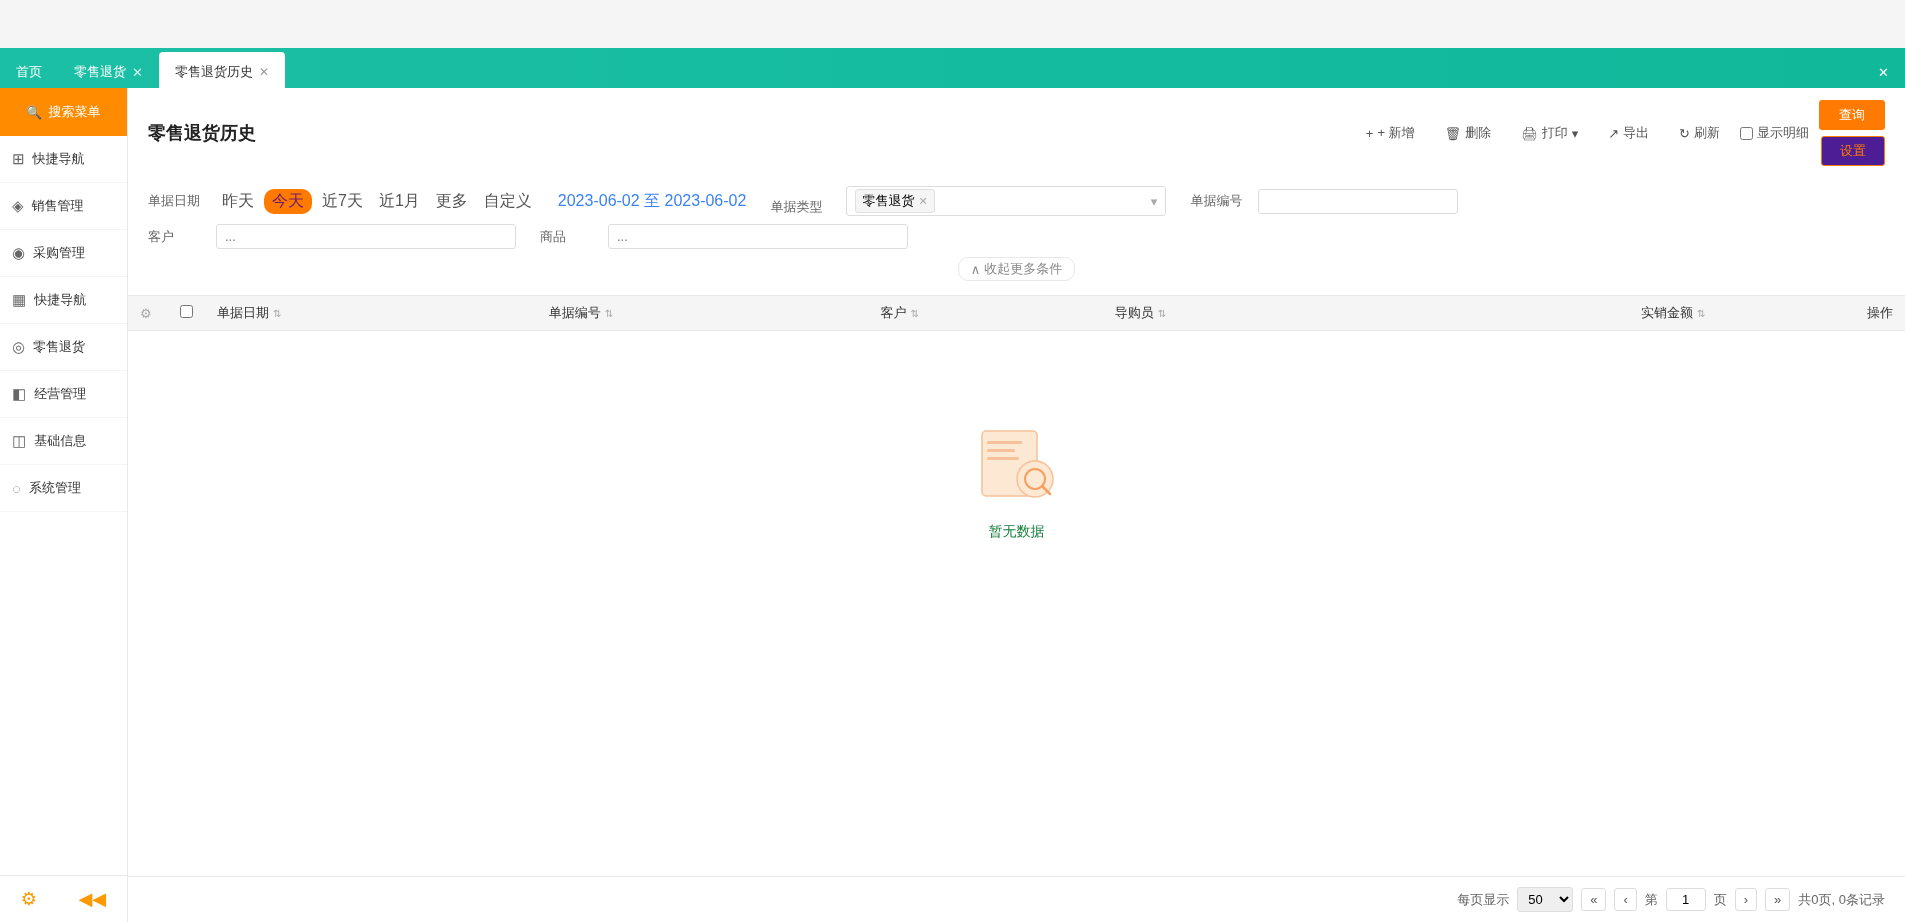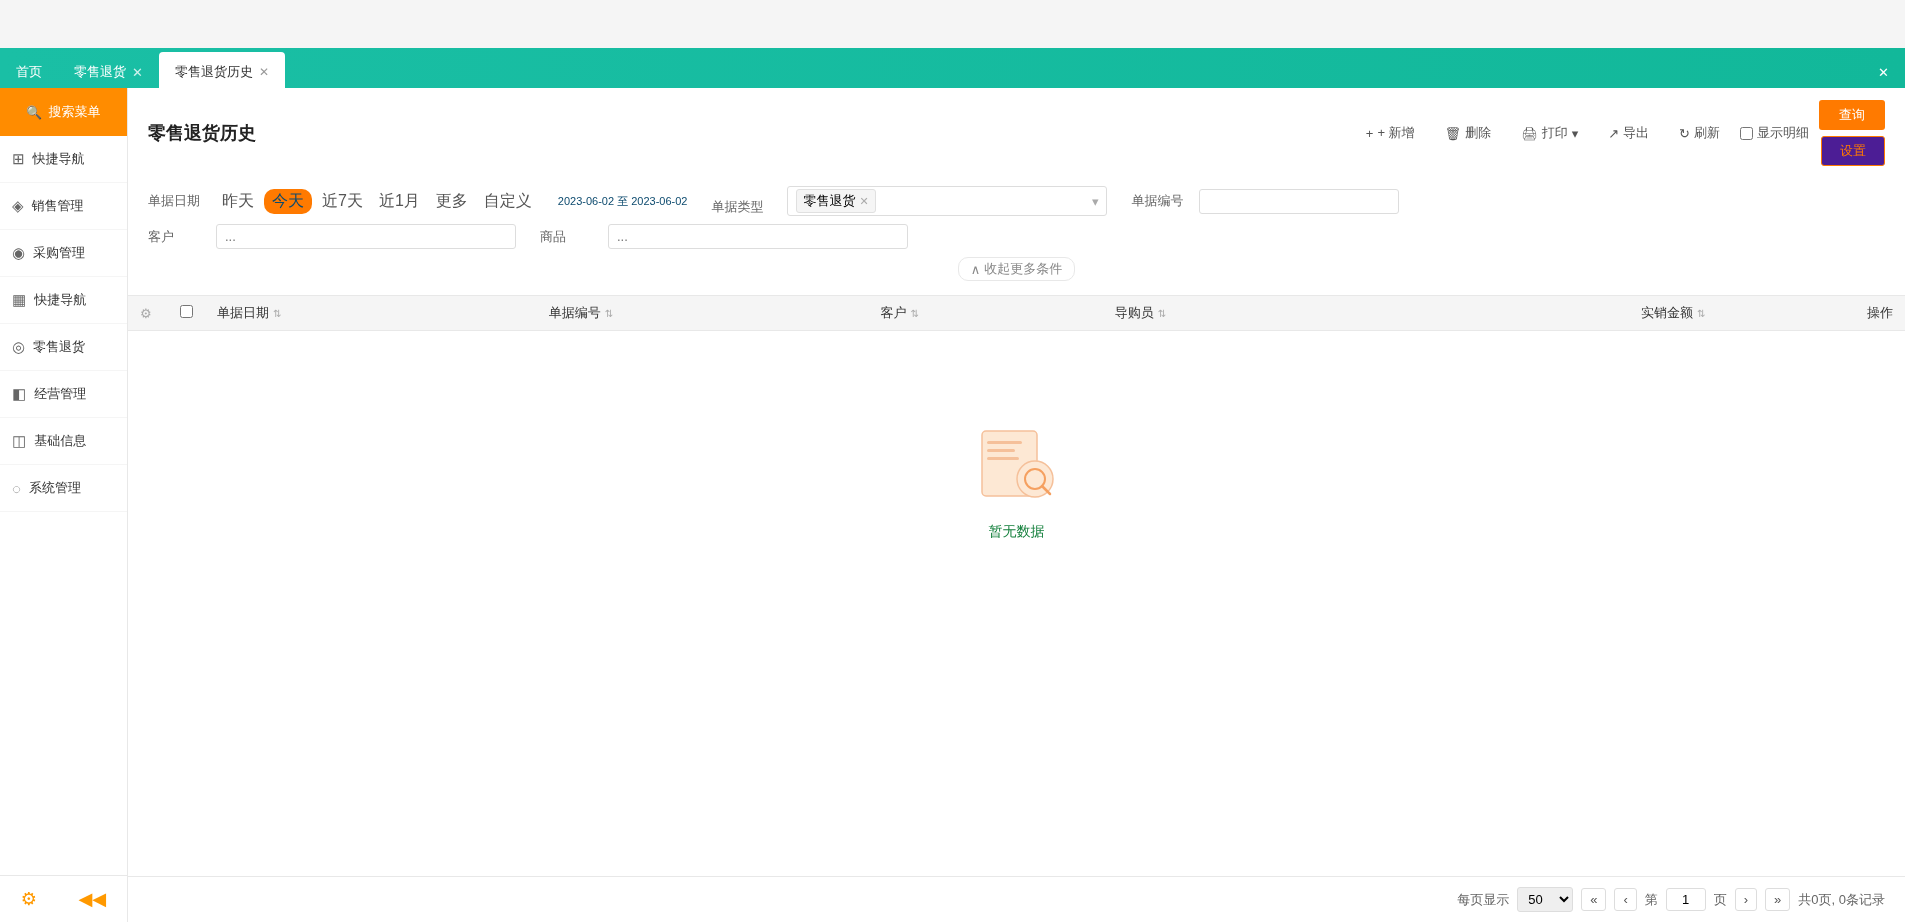--- a/index.html
+++ b/index.html
@@ -191,27 +191,27 @@
     }
     .date-opt {
       padding: 2px 6px;
       cursor: pointer;
       color: #555;
       border-radius: 2px;
       font-size: 16px;
     }
     .date-opt.active {
       background: #ff7a00;
-      color: #0c4a6e;
+      color: #701a75;
       border-radius: 10px;
       padding: 2px 8px;
     }
     .date-range {
-      font-size: 11px;
-      color: #0c4a6e;
+      font-size: 16px;
+      color: #3b82f6;
       margin-left: 4px;
     }
     .filter-input {
       border: 1px solid #ddd;
       border-radius: 3px;
       padding: 4px 8px;
       font-size: 13px;
       width: 200px;
       color: #333;
       outline: none;

